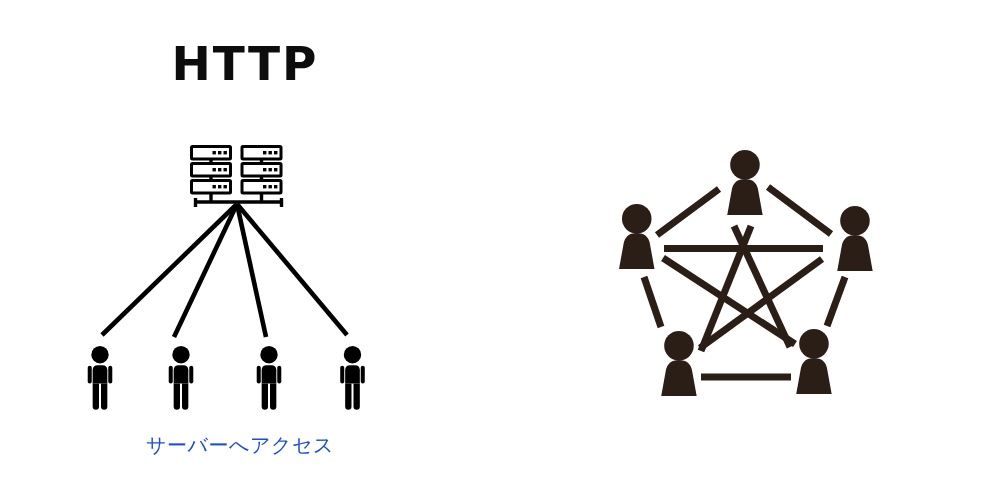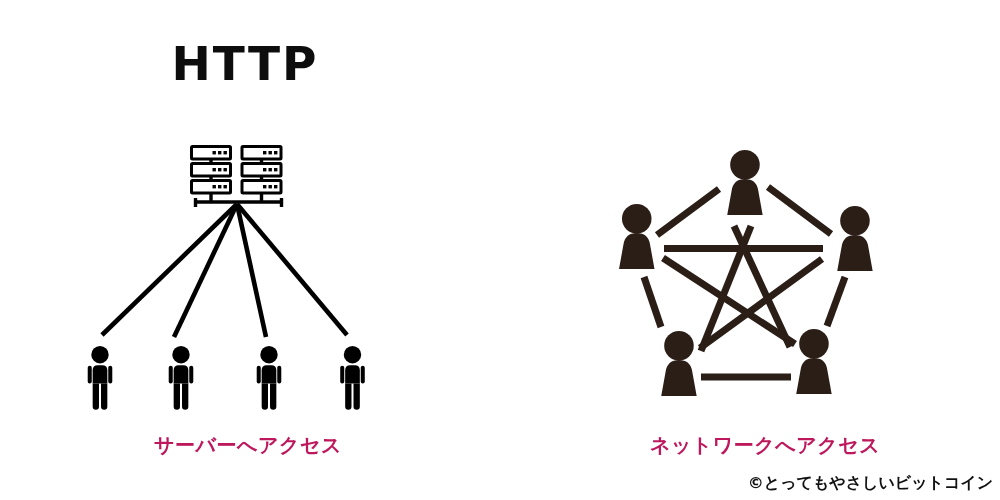--- a/index.html
+++ b/index.html
@@ -22,26 +22,25 @@
     line-height:52px;
     white-space:nowrap;
   }
   .title.left{left:245px;}
   .title.right{left:739px;}
   .caption{
     position:absolute;
     top:433px;
     transform:translateX(-50%);
     font-size:20px;
-    font-weight:bold;
+    font-weight:normal;
     letter-spacing:0.5px;
-    color:#be185d;
+    color:#1d4ed8;
     line-height:24px;
     white-space:nowrap;
-    margin-left:8px;
   }
   .caption.left{left:240px;}
   .caption.right{left:757px;}
   .credit{
     position:absolute;
     right:7px;
     top:473px;
     font-size:16px;
     font-weight:bold;
     color:#111111;
@@ -147,17 +146,15 @@
         <use href="#user-bust" x="723.2" y="150" width="43.5" height="65"></use>
         <use href="#user-bust" x="615.0" y="204" width="43.5" height="65"></use>
         <use href="#user-bust" x="833.2" y="206" width="43.5" height="65"></use>
         <use href="#user-bust" x="657.2" y="331" width="43.5" height="65"></use>
         <use href="#user-bust" x="792.2" y="329" width="43.5" height="65"></use>
       </g>
     </g>
   </svg>
 
   <div class="caption left">サーバーへアクセス</div>
-  <div class="caption right">ネットワークへアクセス</div>
 
-  <div class="credit">©とってもやさしいビットコイン</div>
 
 </div>
 
 </body></html>

